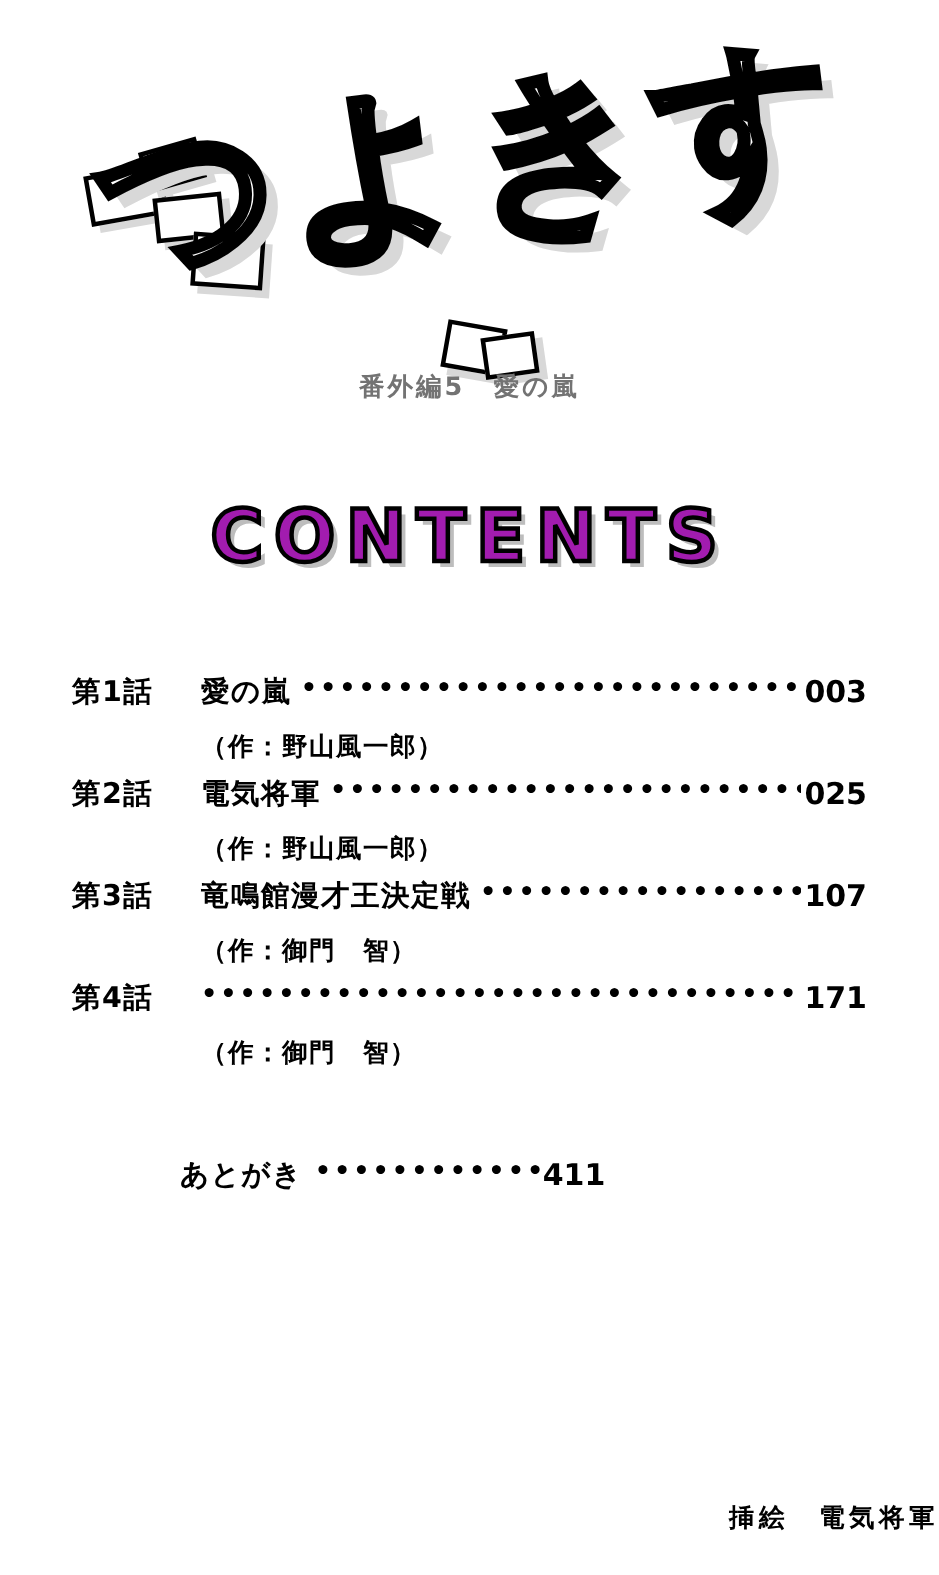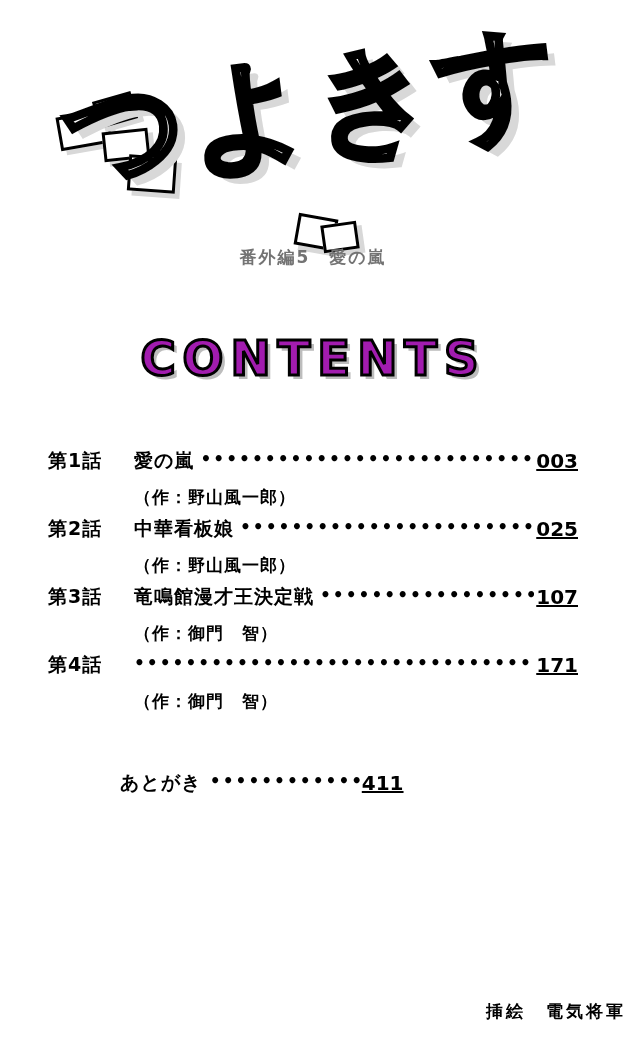--- a/index.html
+++ b/index.html
@@ -115,21 +115,20 @@
     font-size: 17px;
     letter-spacing: 2px;
     color: #000;
     transform: translateY(-2px);
   }
   .toc-page {
     flex: 0 0 auto;
     padding-left: 2px;
     font-size: 20px;
     letter-spacing: 0;
-    text-decoration: underline;
   }
   .toc-author {
     font-size: 17px;
     font-weight: bold;
     padding-left: 86px;
     margin-top: 12px;
     letter-spacing: 1px;
   }
 
   
@@ -181,21 +180,21 @@
       <span class="toc-title">愛の嵐</span>
       <span class="toc-dots">••••••••••••••••••••••••••••••••••••••••••••••••••••••••</span>
       <span class="toc-page">003</span>
     </div>
     <div class="toc-author">（作：野山風一郎）</div>
   </div>
 
   <div class="toc-entry">
     <div class="toc-line">
       <span class="toc-no">第2話</span>
-      <span class="toc-title">中華看板娘</span>
+      <span class="toc-title">電気将軍</span>
       <span class="toc-dots">••••••••••••••••••••••••••••••••••••••••••••••••</span>
       <span class="toc-page">025</span>
     </div>
     <div class="toc-author">（作：野山風一郎）</div>
   </div>
 
   <div class="toc-entry">
     <div class="toc-line">
       <span class="toc-no">第3話</span>
       <span class="toc-title">竜鳴館漫才王決定戦</span>

